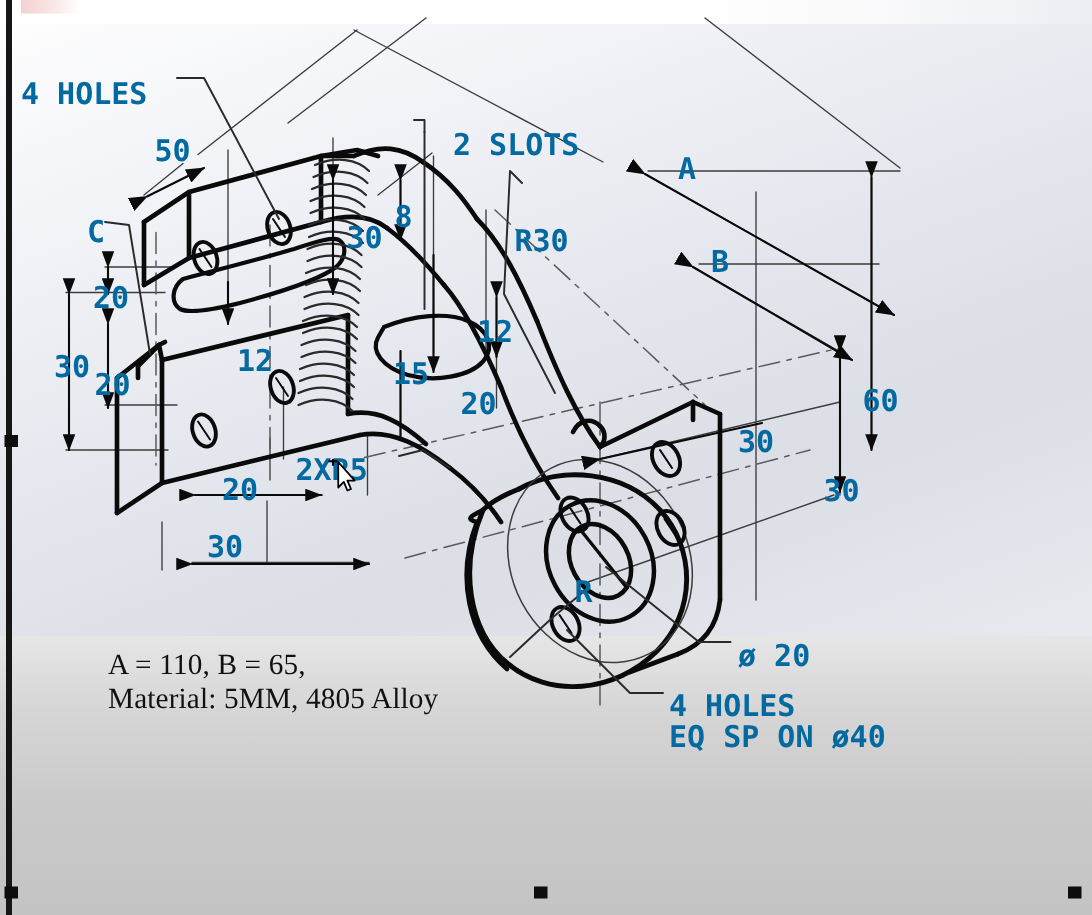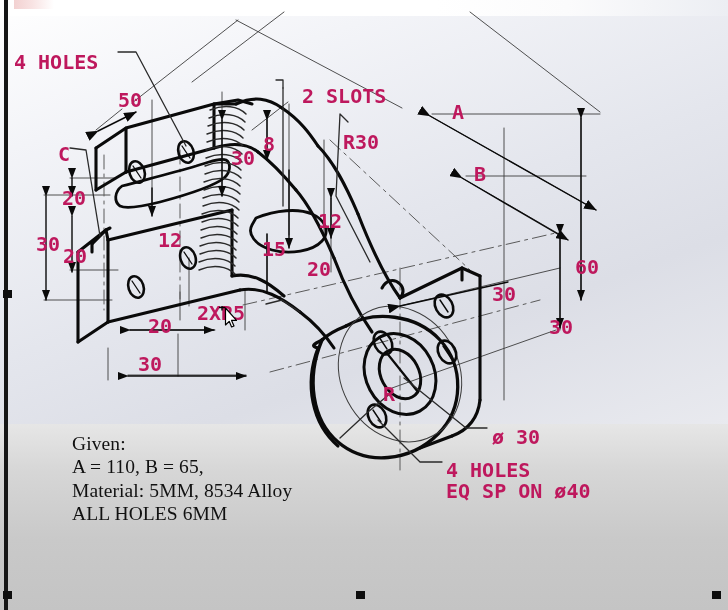--- a/index.html
+++ b/index.html
@@ -70,21 +70,21 @@
     color: #111111;
     white-space: pre;
     letter-spacing: .1px;
   }
   #given-block div { height: 23.4px; }
 
   
   .dim {
     position: absolute;
     font-family: "DejaVu Sans Mono", monospace;
-    color: #be185d;
+    color: #0369a1;
     white-space: pre;
     font-weight: 700;
     letter-spacing: 0px;
   }
   .dim.sz20 { font-size: 20px; }
   
   #cursor {
     position: absolute;
     left: 218px; top: 306px;
     width: 22px; height: 26px;
@@ -343,48 +343,48 @@
         <path d="M442,462 L420,462 L378,420"></path>
 
         <path d="M392,392 L368,412 L340,438"></path>
       </g>
 
     </g>
   </svg>
 
   <div id="callout-layer">
       <div class="dim sz20" style="left: 14px; top: 50px;">4 HOLES</div>
-      <div class="dim sz20" style="left: 103px; top: 88px; margin-left: 15px;">50</div>
+      <div class="dim sz20" style="left: 103px; top: 88px;">50</div>
       <div class="dim sz20" style="left: 58px; top: 142px;">C</div>
       <div class="dim sz20" style="left: 62px; top: 186px;">20</div>
       <div class="dim sz20" style="left: 36px; top: 232px;">30</div>
       <div class="dim sz20" style="left: 63px; top: 244px;">20</div>
       <div class="dim sz20" style="left: 158px; top: 228px;">12</div>
       <div class="dim sz20" style="left: 148px; top: 314px;">20</div>
       <div class="dim sz20" style="left: 138px; top: 352px;">30</div>
       <div class="dim sz20" style="left: 197px; top: 301px;">2XR5</div>
       <div class="dim sz20" style="left: 302px; top: 84px;">2 SLOTS</div>
       <div class="dim sz20" style="left: 263px; top: 132px;">8</div>
       <div class="dim sz20" style="left: 231px; top: 146px;">30</div>
-      <div class="dim sz20" style="left: 343px; top: 130px;">R30</div>
+      <div class="dim sz20" style="left: 343px; top: 148px;">R30</div>
       <div class="dim sz20" style="left: 262px; top: 237px;">15</div>
       <div class="dim sz20" style="left: 318px; top: 209px;">12</div>
       <div class="dim sz20" style="left: 307px; top: 257px;">20</div>
       <div class="dim sz20" style="left: 452px; top: 100px;">A</div>
       <div class="dim sz20" style="left: 474px; top: 162px;">B</div>
       <div class="dim sz20" style="left: 492px; top: 282px;">30</div>
       <div class="dim sz20" style="left: 575px; top: 255px;">60</div>
       <div class="dim sz20" style="left: 549px; top: 315px;">30</div>
       <div class="dim sz20" style="left: 383px; top: 382px;">R</div>
-      <div class="dim sz20" style="left: 492px; top: 425px;">ø 30</div>
+      <div class="dim sz20" style="left: 492px; top: 425px;">ø 20</div>
       <div class="dim sz20" style="left: 446px; top: 458px;">4 HOLES</div>
       <div class="dim sz20" style="left: 446px; top: 479px; text-align: center;">EQ SP ON ø40</div>
     </div>
 
-  <div id="given-block"><div>Given:</div><div>A = 110, B = 65,</div><div>Material: 5MM, 8534 Alloy</div><div>ALL HOLES 6MM</div></div>
+  <div id="given-block"><div>A = 110, B = 65,</div><div>Material: 5MM, 4805 Alloy</div></div>
 
   <svg id="cursor" viewBox="0 0 22 26" style="left: 218px; top: 306px;">
     <path d="M7.5,2 L7.5,19 L11.2,15.3 L13.6,21 L16,20 L13.6,14.4 L18.5,14.4 Z" fill="#ffffff" stroke="#000000" stroke-width="1.2" stroke-linejoin="round"></path>
     <g stroke="#000000" stroke-width="1.4">
       <path d="M1,1.5 L7,1.5"></path>
       <path d="M4,-1 L4,4.5"></path>
     </g>
   </svg>
 
   <div class="edge-left"></div>

